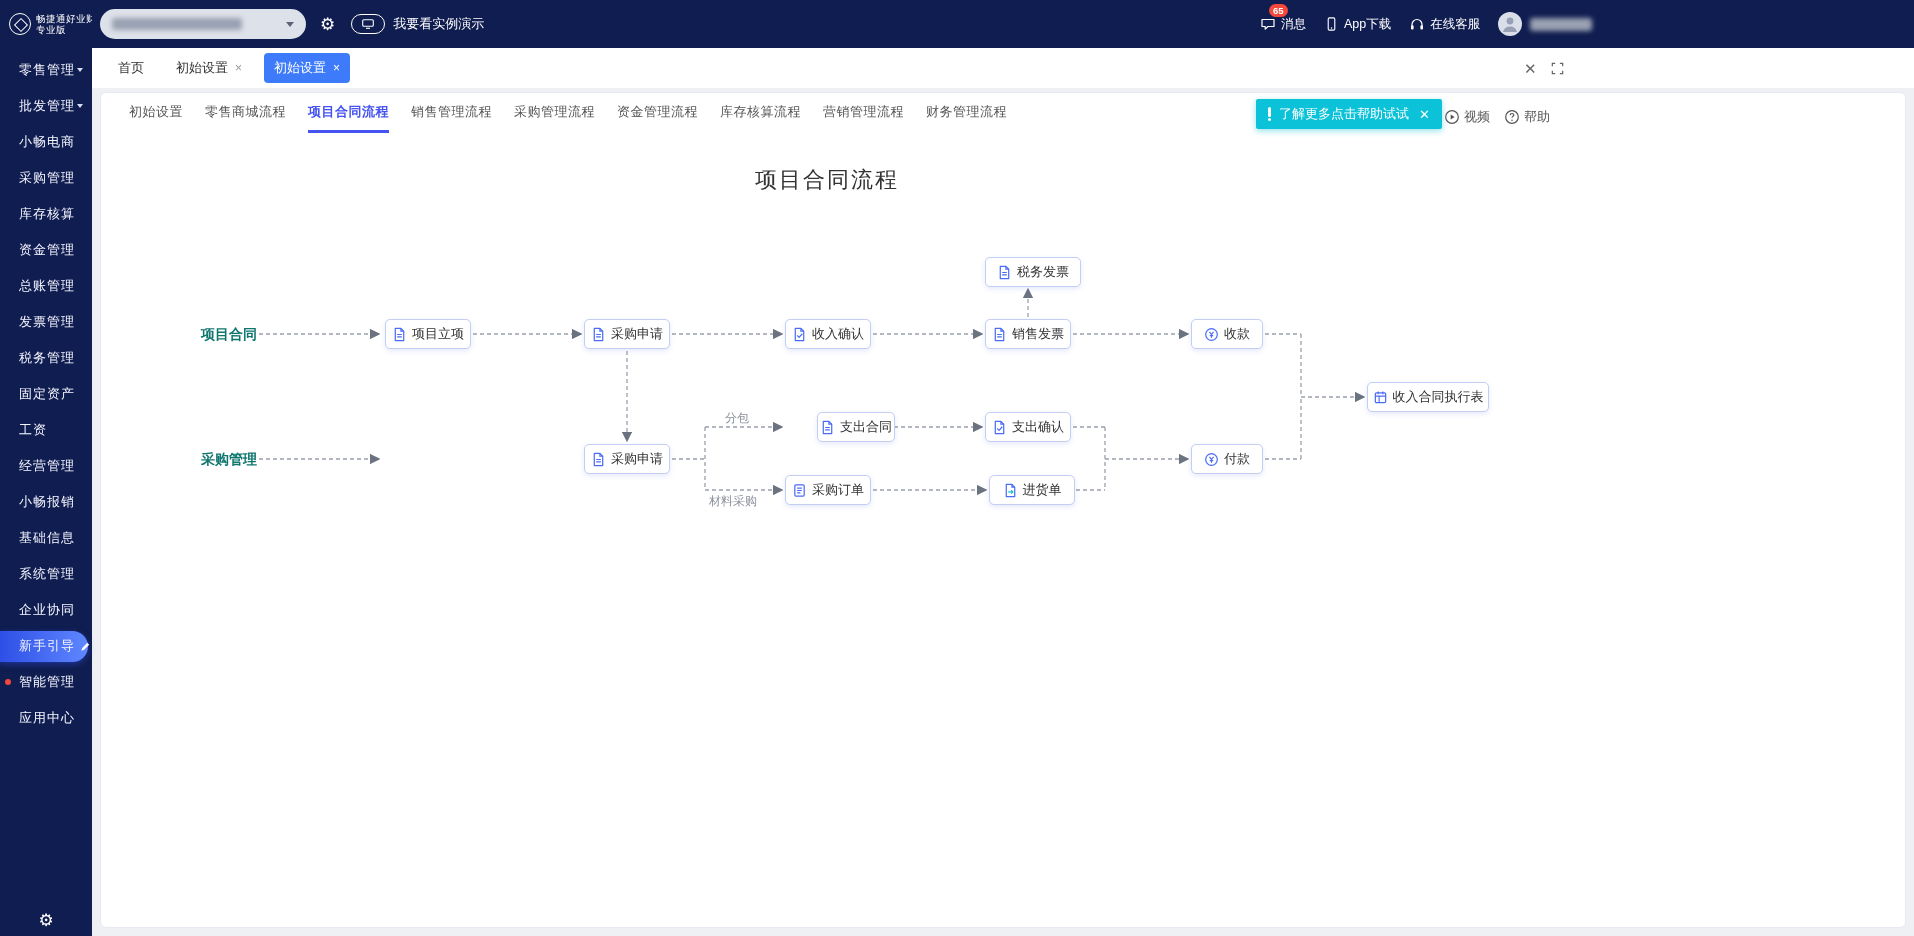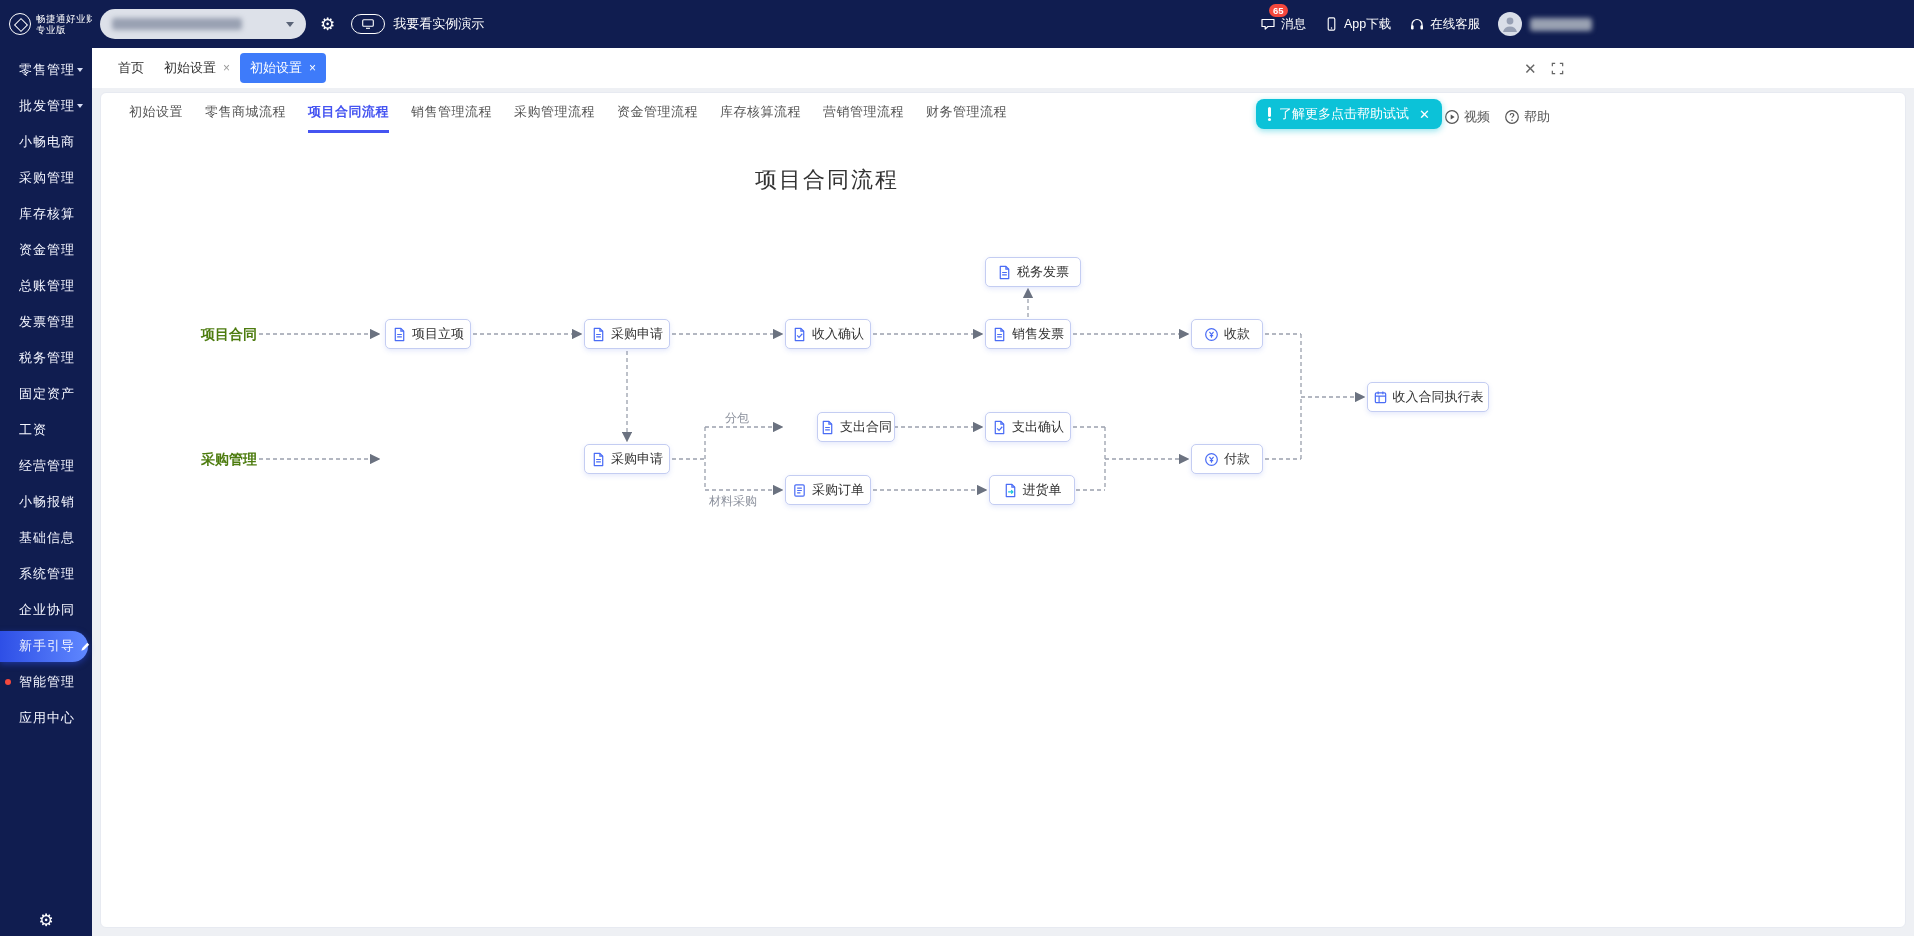--- a/index.html
+++ b/index.html
@@ -33,46 +33,46 @@
   .tb-gear{color:#fff;font-size:17px;margin-left:14px;cursor:pointer;line-height:1}
   .demo{display:flex;align-items:center;gap:8px;margin-left:16px;color:#fff;font-size:13px;cursor:pointer}
   .demo-oval{width:34px;height:20px;border:1px solid #fff;border-radius:10px;display:flex;align-items:center;justify-content:center}
   .tb-right{position:absolute;left:1168px;top:0;height:48px;display:flex;align-items:center;gap:18px}
   .tb-item{display:flex;align-items:center;gap:5px;color:#fff;font-size:12.5px;cursor:pointer;position:relative;white-space:nowrap}
   .badge{position:absolute;top:-12px;left:9px;background:#f5483d;color:#fff;font-size:9.5px;line-height:13px;padding:0 4px;border-radius:7px;font-weight:700}
   .avatar{width:24px;height:24px;border-radius:50%;background:#d9dee8;display:flex;align-items:center;justify-content:center;overflow:hidden;cursor:pointer}
   .user-blob{width:62px;height:13px;margin-left:-10px}
 
   
-  .tabbar{flex:0 0 40px;height:40px;background:#fff;display:flex;align-items:center;gap:0;padding-left:16px;position:relative}
+  .tabbar{flex:0 0 40px;height:40px;background:#fff;display:flex;align-items:center;gap:12px;padding-left:16px;position:relative}
   .tab{display:flex;align-items:center;gap:7px;font-size:13px;color:#333;cursor:pointer;padding:6px 10px;border-radius:4px;white-space:nowrap}
   .tab .x{color:#999;font-size:12px;line-height:1}
   .tab.active{background:#3e7bfa;color:#fff}
   .tab.active .x{color:#fff}
   .tab-actions{position:absolute;left:1432px;top:0;height:40px;display:flex;align-items:center;gap:13px;color:#666}
   .x-lg{font-size:15px;cursor:pointer;line-height:1}
 
   
   .content{flex:1;background:#eef0f4;padding:4px 8px 8px;min-height:0}
   .card{position:relative;width:100%;height:100%;background:#fff;border:1px solid #e7eaf1;border-radius:6px;overflow:hidden}
   .subtabs{display:flex;gap:22px;padding:10px 0 0 28px}
   .subtab{font-size:13px;color:#555;padding-bottom:9px;border-bottom:3px solid transparent;cursor:pointer;letter-spacing:.5px;white-space:nowrap}
   .subtab.active{color:#4554f1;border-color:#4554f1;font-weight:600}
 
-  .tip-btn{position:absolute;left:1155px;top:6px;height:30px;background:#0cc2d8;border-radius:8px;display:flex;align-items:center;gap:8px;padding:0 12px;color:#fff;font-size:13px;cursor:pointer;box-shadow:0 2px 6px rgba(12,194,216,.45);white-space:nowrap}
+  .tip-btn{position:absolute;left:1155px;top:6px;height:30px;background:#0cc2d8;border-radius:2px;display:flex;align-items:center;gap:8px;padding:0 12px;color:#fff;font-size:13px;cursor:pointer;box-shadow:0 2px 6px rgba(12,194,216,.45);white-space:nowrap}
   .excl{width:3px;height:10px;background:#fff;border-radius:1.5px;position:relative;margin-top:-4px}
   .excl::after{content:"";position:absolute;left:0;bottom:-4px;width:3px;height:3px;background:#fff;border-radius:50%}
   .tip-x{font-size:13px;margin-left:2px;line-height:1}
   .help-cluster{position:absolute;left:1343px;top:15px;display:flex;align-items:center;gap:14px;color:#555;font-size:13px}
   .hc-item{display:flex;align-items:center;gap:4px;cursor:pointer;white-space:nowrap}
 
   
   .flow-title{position:absolute;left:726px;top:72px;transform:translateX(-50%);font-size:22px;font-weight:500;color:#333;letter-spacing:2px;white-space:nowrap}
   .flow-svg{position:absolute;left:0;top:0;pointer-events:none}
-  .lane-label{position:absolute;font-size:14px;font-weight:600;color:#4d7c0f;white-space:nowrap}
+  .lane-label{position:absolute;font-size:14px;font-weight:600;color:#0f766e;white-space:nowrap}
   .edge-label{position:absolute;font-size:12px;color:#8b909c;white-space:nowrap}
   .node{position:absolute;height:30px;background:#fff;border:1px solid #c4cdf2;border-radius:5px;display:flex;align-items:center;justify-content:center;gap:5px;font-size:13px;color:#333;box-shadow:0 2px 5px rgba(80,105,225,.15);cursor:pointer;white-space:nowrap}
   .nic{width:15px;height:15px;flex:0 0 auto}
 </style>
 </head>
 <body>
 
 <svg width="0" height="0" style="position:absolute" aria-hidden="true">
   <defs>
     <symbol id="i-doc" viewBox="0 0 16 16">

